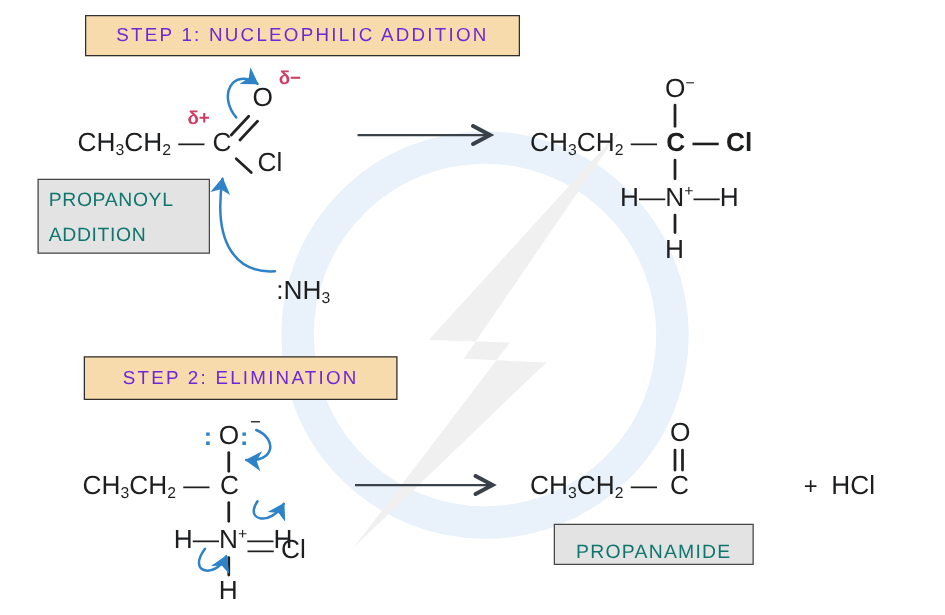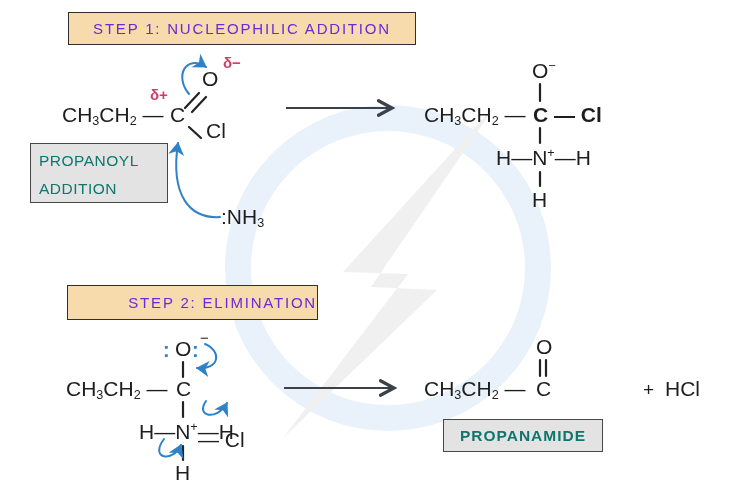--- a/index.html
+++ b/index.html
@@ -18,21 +18,21 @@
   .step-box{
     position:absolute;z-index:2;background:#f8dbac;border:1.6px solid #2f2f2f;
     display:flex;align-items:center;justify-content:center;
     font-size:15px;letter-spacing:1.8px;color:#6d28d9;
   }
   .name-box{
     position:absolute;z-index:2;background:#e3e3e4;border:1.6px solid #474747;
     color:#0f766e;
   }
   .name-box.two-line{font-size:15.5px;letter-spacing:.5px;line-height:1.8;padding:3px 6px 0 8px;}
-  .name-box.one-line{display:flex;align-items:center;justify-content:center;font-size:15.5px;letter-spacing:1px;font-weight:bold;}
+  .name-box.one-line{display:flex;align-items:flex-end;justify-content:center;font-size:15.5px;letter-spacing:1px;}
   .plus-sign{font-size:19px;}
 </style>
 </head>
 <body>
 
 <div id="canvas">
 
   <svg id="overlay" width="756" height="492" viewBox="0 0 756 492">
     <defs>
       <marker id="chv" markerWidth="12" markerHeight="12" refX="8.5" refY="5" orient="auto">
@@ -86,34 +86,34 @@
   <div class="step-box" style="left:68px;top:12px;width:346px;height:31px;">
     <span>STEP 1: NUCLEOPHILIC ADDITION</span>
   </div>
 
   <span class="t atom" style="left:62px;top:104px;">CH<sub>3</sub>CH<sub>2</sub> —</span>
   <span class="t delta" style="left:150px;top:87px;">δ+</span>
   <span class="t atom" style="left:170px;top:104px;">C</span>
   <span class="t atom" style="left:202px;top:68px;">O</span>
   <span class="t delta" style="left:223px;top:55px;">δ−</span>
   <span class="t atom" style="left:206px;top:120px;">Cl</span>
-  <span class="t atom" style="left:221px;top:206px;">:NH<sub>3</sub></span>
+  <span class="t atom" style="left:221px;top:222px;">:NH<sub>3</sub></span>
 
   <div class="name-box two-line" style="left:30px;top:143px;width:122px;height:55px;">
     <div>PROPANOYL</div>
     <div>ADDITION</div>
   </div>
 
   <span class="t atom" style="left:532px;top:60px;">O<sup>−</sup></span>
   <span class="t atom" style="left:424px;top:104px;">CH<sub>3</sub>CH<sub>2</sub> —</span>
   <span class="t atom" style="left:533px;top:104px;font-weight:bold;">C — Cl</span>
   <span class="t atom" style="left:496px;top:147px;">H—N<sup>+</sup>—H</span>
   <span class="t atom" style="left:532px;top:189px;">H</span>
 
-  <div class="step-box" style="left:67px;top:285px;width:249px;height:33px;justify-content:flex-end;">
+  <div class="step-box" style="left:67px;top:285px;width:249px;height:33px;">
     <span>STEP 2: ELIMINATION</span>
   </div>
 
   <span class="t lone" style="left:163px;top:340px;">:</span>
   <span class="t atom" style="left:175px;top:338px;">O</span>
   <span class="t lone" style="left:192px;top:340px;">:</span>
   <span class="t charge" style="left:200px;top:330px;">−</span>
   <span class="t atom" style="left:66px;top:378px;">CH<sub>3</sub>CH<sub>2</sub> —</span>
   <span class="t atom" style="left:176px;top:378px;">C</span>
   <span class="t atom" style="left:198px;top:400px;margin-top:29px;">— Cl</span>

